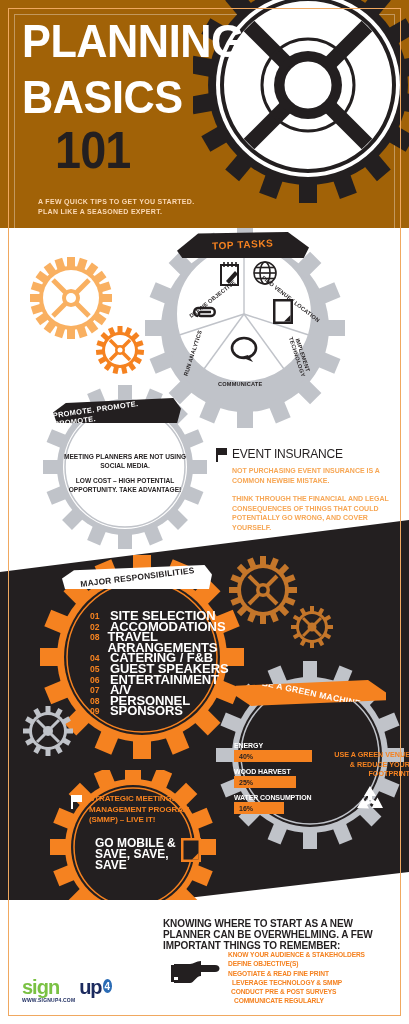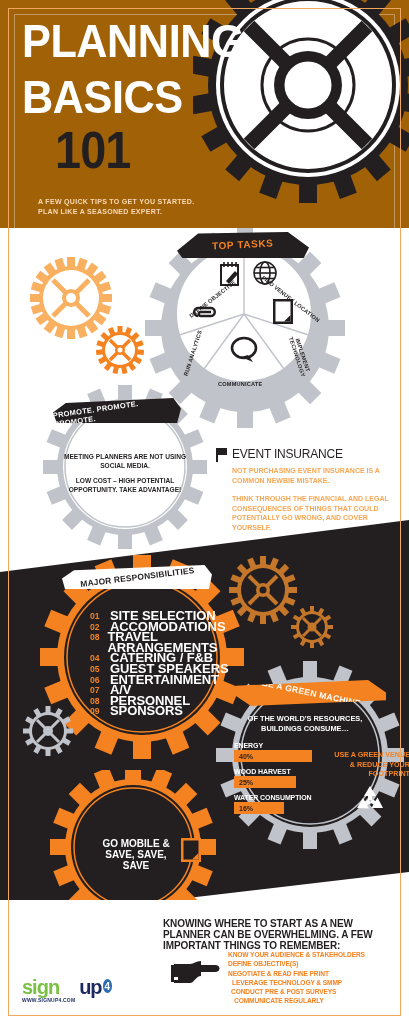--- a/index.html
+++ b/index.html
@@ -130,22 +130,22 @@
   .bar { background:#f58220; height:12px; display:flex; align-items:center; padding-left:5px; margin-bottom:6px; }
   .bar span{ font-size:7px; font-weight:bold; color:#231f20; }
   .gm-note { position:absolute; left:112px; top:78px; width:80px; text-align:right;
              font-size:7.2px; line-height:9.5px; font-weight:bold; color:#f58220; }
   .recycle { position:absolute; left:135px; top:112px; width:34px; height:30px; }
 
   
   .smmp-wrap { position:absolute; left:55px; top:790px; width:170px; height:110px; }
   .smmp-r1 { position:absolute; left:16px; top:4px; display:flex; gap:6px; }
   .smmp-t1 { font-size:8px; line-height:10.5px; font-weight:bold; color:#f58220; letter-spacing:-.1px; }
-  .smmp-mid { position:absolute; left:18px; top:48px; width:104px; text-align:center;
-              font-size:10px; line-height:11px; font-weight:bold; color:#ffffff;padding-left:22px; }
+  .smmp-mid { position:absolute; left:18px; top:48px; width:104px; 
+              font-size:12px; line-height:11px; font-weight:bold; color:#ffffff;padding-left:22px; }
   .smmp-doc { position:absolute; left:126px; top:48px; width:20px; height:24px; }
   .smmp-r2 { position:absolute; left:14px; top:78px; display:flex; gap:6px; }
   .smmp-t2 { font-size:8px; line-height:10.5px; font-weight:bold; color:#f58220; letter-spacing:-.1px; }
 
   
   .footer { position:absolute; left:0; top:900px; width:409px; height:124px; background:#ffffff; }
   .ft-head { position:absolute; left:163px; top:18px; width:230px;
              font-size:10px; line-height:11px; font-weight:bold; color:#231f20; letter-spacing:-.1px; }
   .ft-hand { position:absolute; left:168px; top:52px; width:60px; height:40px; }
   .ft-list { position:absolute; left:228px; top:50px; }
@@ -621,21 +621,20 @@
         <span class="mr-num">09</span>
         <span class="mr-txt">SPONSORS</span>
       </div>
     </div>
     <div class="ribbon-white">
       <span>MAJOR RESPONSIBILITIES</span>
     </div>
   </div>
 
   <div class="gm-wrap">
-    <div class="gm-sub">OF THE WORLD'S RESOURCES, BUILDINGS CONSUME…</div>
 
     <div class="gm-bars">
       <div>
         <div class="bar-label">ENERGY</div>
         <div class="bar" style="width:78px;">
           <span>40%</span>
         </div>
       </div>
       <div>
         <div class="bar-label">WOOD HARVEST</div>
@@ -660,20 +659,27 @@
         <path d="M30 24 L18.5 24 L20.5 20.5 L17 18.5 L19 15 L22.5 17 L24.5 13.5 Z"></path>
       </g>
     </svg>
 
     <div class="ribbon-orange">
       <span>BE A GREEN MACHINE</span>
     </div>
   </div>
 
   <div class="smmp-wrap">
+    <div class="smmp-r1">
+      <svg width="12" height="14" viewBox="0 0 12 14" style="flex:none;margin-top:1px;">
+        <rect x="0" y="0" width="2" height="14" fill="#ffffff"></rect>
+        <path d="M2 0 L11 0 L11 7 L2 7 Z" fill="#ffffff"></path>
+      </svg>
+      <div class="smmp-t1" style="width:104px;">STRATEGIC MEETINGS MANAGEMENT PROGRAM (SMMP) – LIVE IT!</div>
+    </div>
 
     <div class="smmp-mid">GO MOBILE &amp; SAVE, SAVE, SAVE</div>
 
     <svg class="smmp-doc" viewBox="0 0 20 24">
       <rect x="0" y="0" width="20" height="24" fill="#f58220"></rect>
       <rect x="2.5" y="2.5" width="15" height="19" fill="#231f20"></rect>
       <path d="M11 21.5 L17.5 21.5 L17.5 15 Z" fill="#f58220"></path>
     </svg>
 
   </div>

